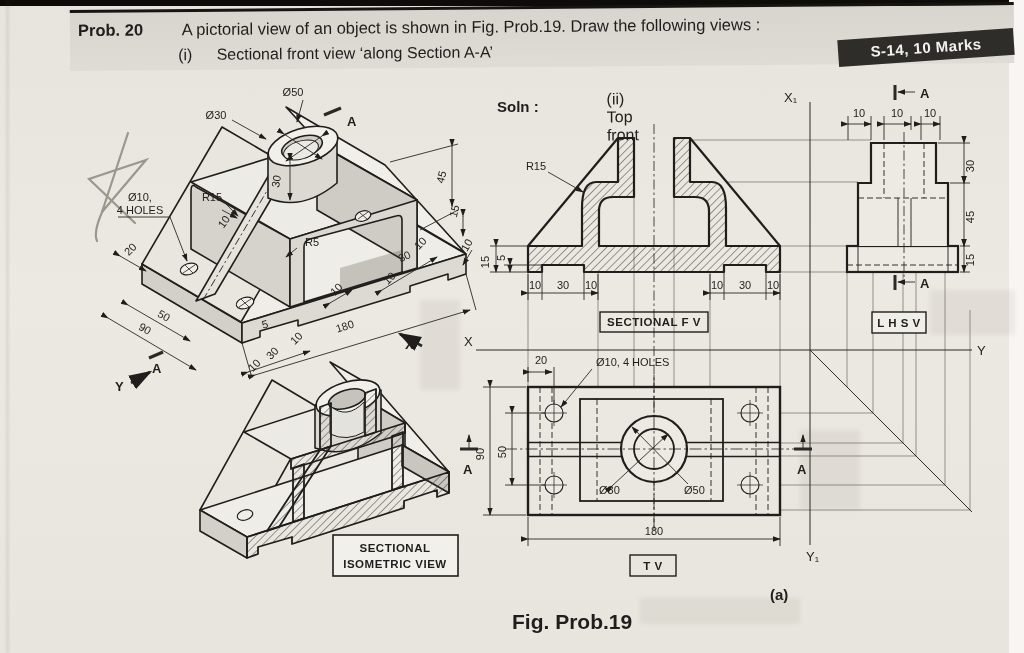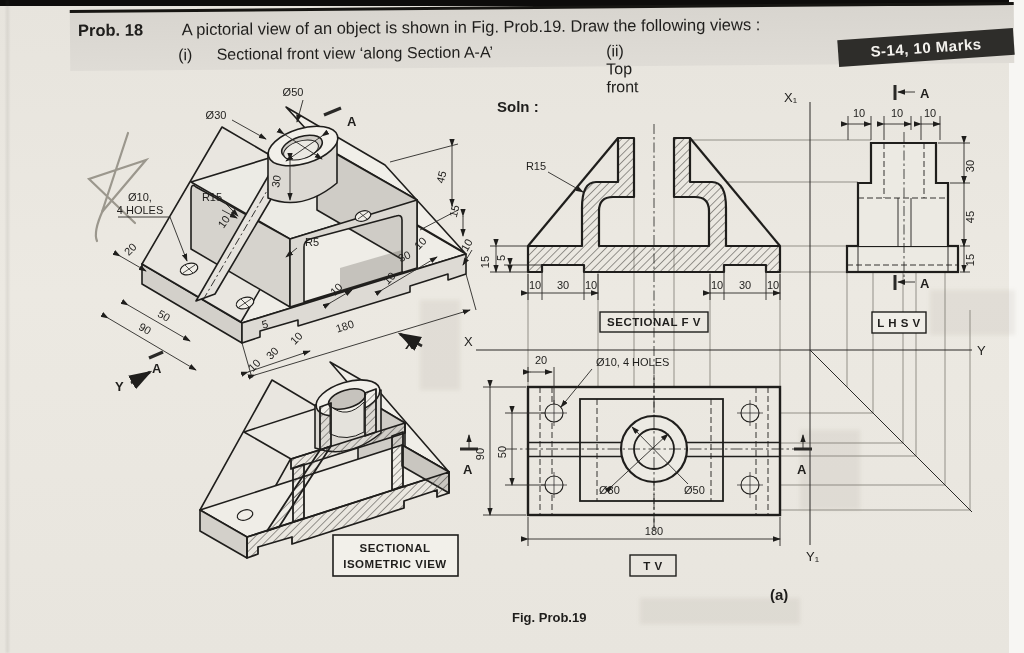--- a/index.html
+++ b/index.html
@@ -10,50 +10,50 @@
   .rightstrip{position:absolute;right:0;top:0;width:15px;height:653px;background:#f7f6f3;}
   .leftcrease{position:absolute;left:6px;top:0;width:3px;height:653px;background:rgba(90,85,75,.10);filter:blur(1px);}
   .header{position:absolute;left:70px;top:6px;width:944px;height:58px;
           background:linear-gradient(180deg,#d8d5cf,#dfdcd6);
           border-top:3px solid #161512;transform:rotate(-0.5deg);}
   .header .row1{position:absolute;left:8px;top:8px;font-size:16.5px;}
   .header .plabel{font-weight:bold;display:inline-block;width:100px;}
   .header .row2{position:absolute;left:108px;top:34px;font-size:16px;}
   .header .inum{display:inline-block;width:34px;}
   .header .item2{position:absolute;left:428px;top:0;}
-  .header .inum2{display:inline-block;width:34px;}
+  .header .inum2{display:inline-block;width:34px;margin-top:48px;}
   .badge{position:absolute;left:838px;top:34px;width:176px;height:27px;background:#2e2d2a;
          color:#f4f2ee;font-weight:bold;font-size:15px;text-align:center;line-height:27px;
          transform:rotate(-4deg);letter-spacing:.5px;}
   svg{position:absolute;left:0;top:60px;}
   svg text{font-family:"Liberation Sans",sans-serif;fill:#1f1e1c;}
   .dim{font-size:11px;}
   .dimb{font-size:13px;font-weight:bold;}
   .boxlab{font-size:11.5px;font-weight:bold;letter-spacing:.5px;}
   .soln{font-size:15px;font-weight:bold;}
   .axlab{font-size:13px;}
-  .caption{position:absolute;left:512px;top:610px;font-size:13px;font-weight:bold;}
+  .caption{position:absolute;left:512px;top:610px;font-size:21px;font-weight:bold;}
   .subcap{position:absolute;left:770px;top:586px;font-size:15px;font-weight:bold;}
   .blot{position:absolute;background:rgba(100,95,82,.08);filter:blur(2px);}
 </style>
 </head>
 <body>
 
 <div class="topbar"></div>
 <div class="rightstrip"></div>
 <div class="leftcrease"></div>
 
 <div class="blot" style="left:930px;top:290px;width:85px;height:45px"></div>
 <div class="blot" style="left:800px;top:430px;width:60px;height:80px"></div>
 <div class="blot" style="left:640px;top:598px;width:160px;height:26px"></div>
 <div class="blot" style="left:420px;top:300px;width:40px;height:90px"></div>
 
 <div class="header">
   <div class="row1">
-    <span class="plabel">Prob. 18</span>
+    <span class="plabel">Prob. 20</span>
     <span>A pictorial view of an object is shown in Fig. Prob.19. Draw the following views :</span>
   </div>
   <div class="row2">
     <span class="inum">(i)</span>
     <span>Sectional front view ‘along Section A-A’</span>
     <span class="item2">
       <span class="inum2">(ii)</span>
       <span>Top front</span>
     </span>
   </div>

